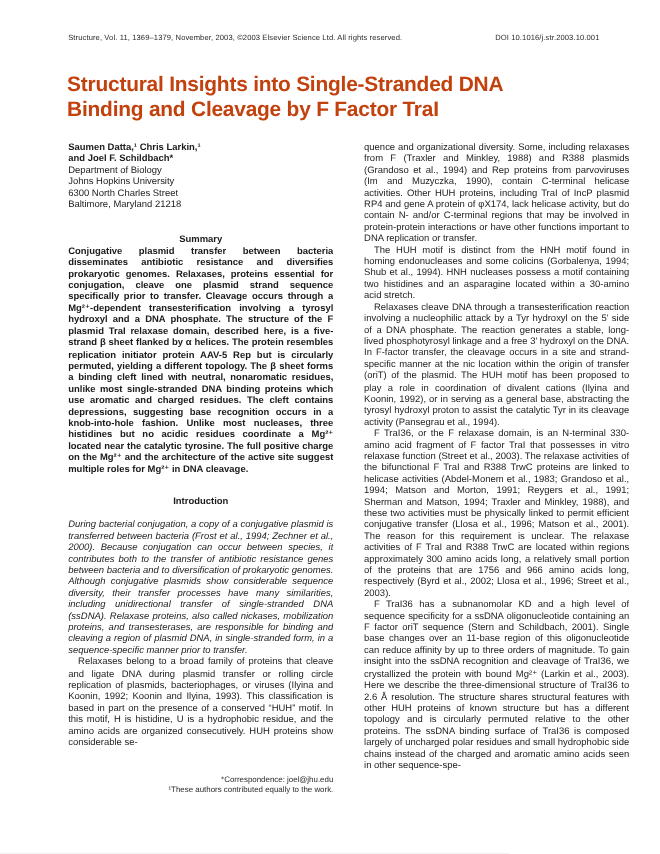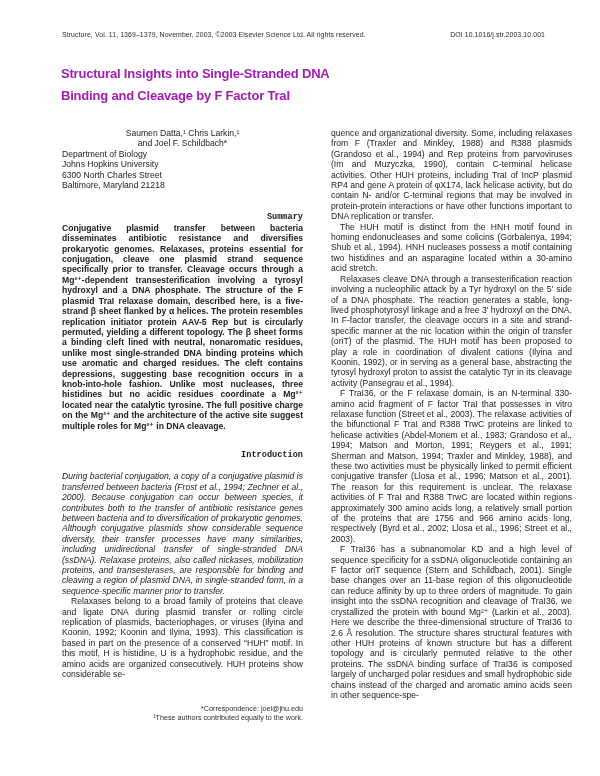--- a/index.html
+++ b/index.html
@@ -20,51 +20,50 @@
     display: flex;
     justify-content: space-between;
     font-size: 6.9px;
     letter-spacing: 0.1px;
     color: #2a2a2a;
     white-space: nowrap;
   }
   .paper-title {
     position: absolute;
     top: 54px; left: 61px; right: 40px;
-    font-size: 13px;
+    font-size: 19px;
     font-weight: bold;
     line-height: 22.5px;
     letter-spacing: -0.2px;
     white-space: pre-line;
-    color: #a21caf;
+    color: #c2410c;
   }
   .col {
     position: absolute;
     top: 128px;
     width: 241px;
     font-size: 8.6px;
     line-height: 10.4px;
     text-align: justify;
   }
   .col-left  { left: 62px;  height: 570px; overflow: hidden; }
   .col-right { left: 304px; height: 620px; overflow: hidden; margin-left: 27px; }
   .author-names {
-    font-weight: normal;
+    font-weight: bold;
     white-space: pre-line;
-    text-align: center;
+    text-align: left;
   }
   .affiliation {
     white-space: pre-line;
     text-align: left;
   }
   .section-heading {
     font-weight: bold;
     margin-top: 22px;
-    text-align: right;
-    font-family: Liberation Mono, monospace;
+    text-align: center;
   }
   .summary-body {
     font-weight: bold;
     margin-top: 11px;
   }
   .intro-heading { margin-top: 19px; }
   .body-par { margin: 0; }
   .first-par { margin-top: 11px; font-style: italic; }
   .indent { text-indent: 9px; }
   .footnotes {

